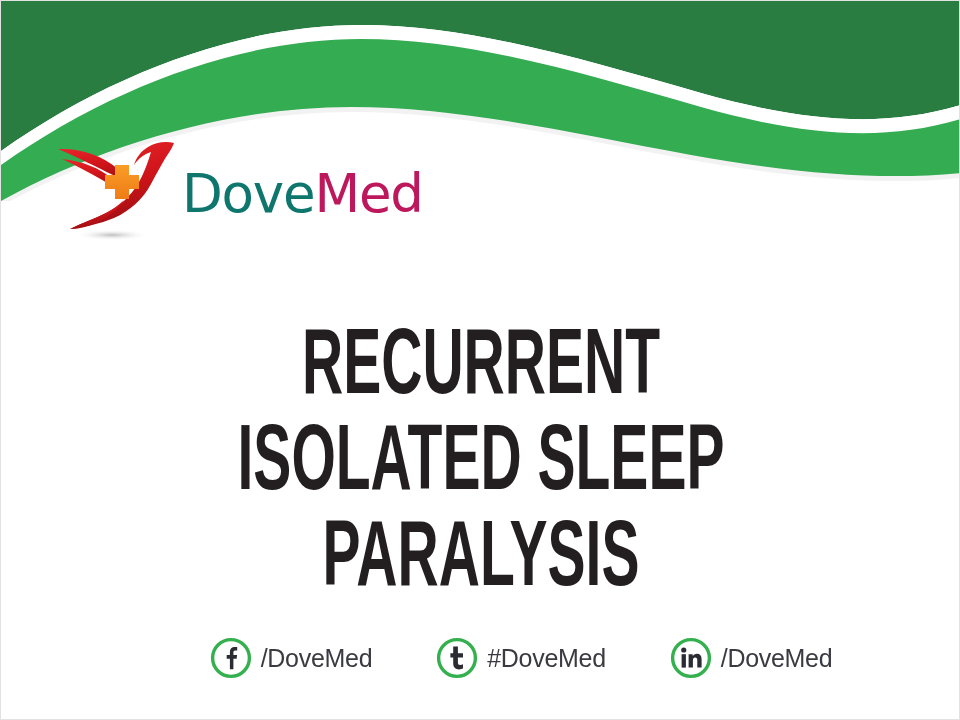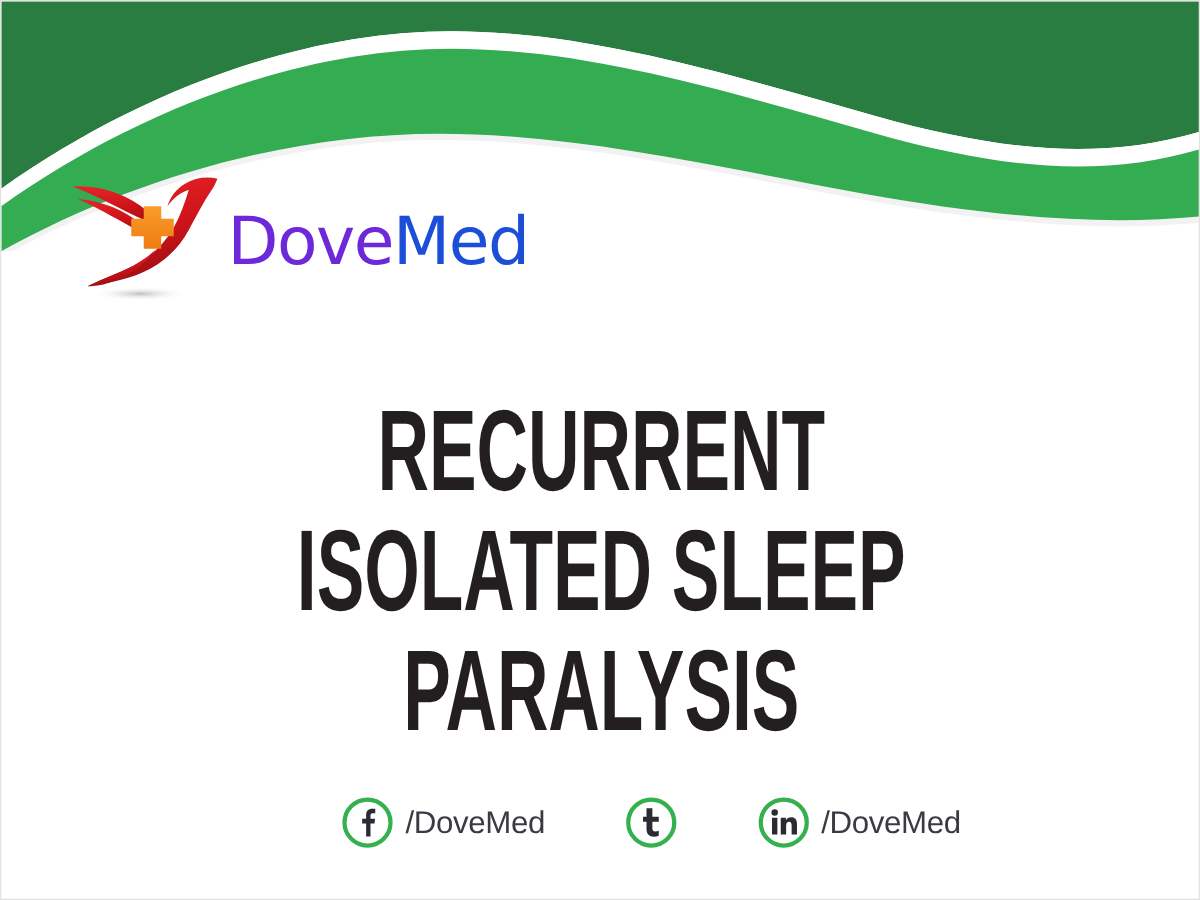--- a/index.html
+++ b/index.html
@@ -51,22 +51,22 @@
   .logo-wordmark {
     font-family: "DejaVu Sans", sans-serif;
     font-size: 53px;
     font-weight: 400;
     letter-spacing: -1.2px;
     line-height: 1;
     white-space: nowrap;
     margin-left: 4px;
     margin-top: 6px;
   }
-  .wm-dove { color: #6d28d9; }
-  .wm-med  { color: #1d4ed8; }
+  .wm-dove { color: #0f766e; }
+  .wm-med  { color: #be185d; }
 
   
   .title-block {
     position: absolute;
     left: 0;
     top: 312px;
     width: 960px;
     text-align: center;
     padding: 0 76px;
     box-sizing: border-box;
@@ -238,20 +238,21 @@
     <div class="social-item">
       <svg class="social-icon" viewBox="0 0 42 42" xmlns="http://www.w3.org/2000/svg">
         <circle cx="21" cy="21" r="18.4" fill="none" stroke="#34b14e" stroke-width="3.4"></circle>
         <path fill="#2b2b33" d="M17.2,9.5 L21.9,9.5 L21.9,16.3 L27.0,16.3 L27.0,20.4 L21.9,20.4
                  L21.9,25.6 C21.9,27.3 22.6,28.1 24.2,28.1
                  C25.2,28.1 26.2,27.8 27.0,27.3 L27.0,31.6
                  C25.9,32.1 24.6,32.4 23.1,32.4
                  C19.4,32.4 17.2,30.2 17.2,26.2 L17.2,20.4 L14.4,20.4 L14.4,16.3
                  L17.2,16.3 Z"></path>
       </svg>
+      <span class="social-label">#DoveMed</span>
     </div>
 
     <div class="social-item">
       <svg class="social-icon" viewBox="0 0 42 42" xmlns="http://www.w3.org/2000/svg">
         <circle cx="21" cy="21" r="18.4" fill="none" stroke="#34b14e" stroke-width="3.4"></circle>
         <rect x="11.6" y="17.2" width="4.3" height="13.4" fill="#2b2b33"></rect>
         <circle cx="13.75" cy="13.0" r="2.6" fill="#2b2b33"></circle>
         <path fill="#2b2b33" d="M18.6,17.2 L22.7,17.2 L22.7,19.1
                  C23.5,17.8 25.0,16.8 27.0,16.8
                  C30.0,16.8 31.6,18.8 31.6,22.2 L31.6,30.6

